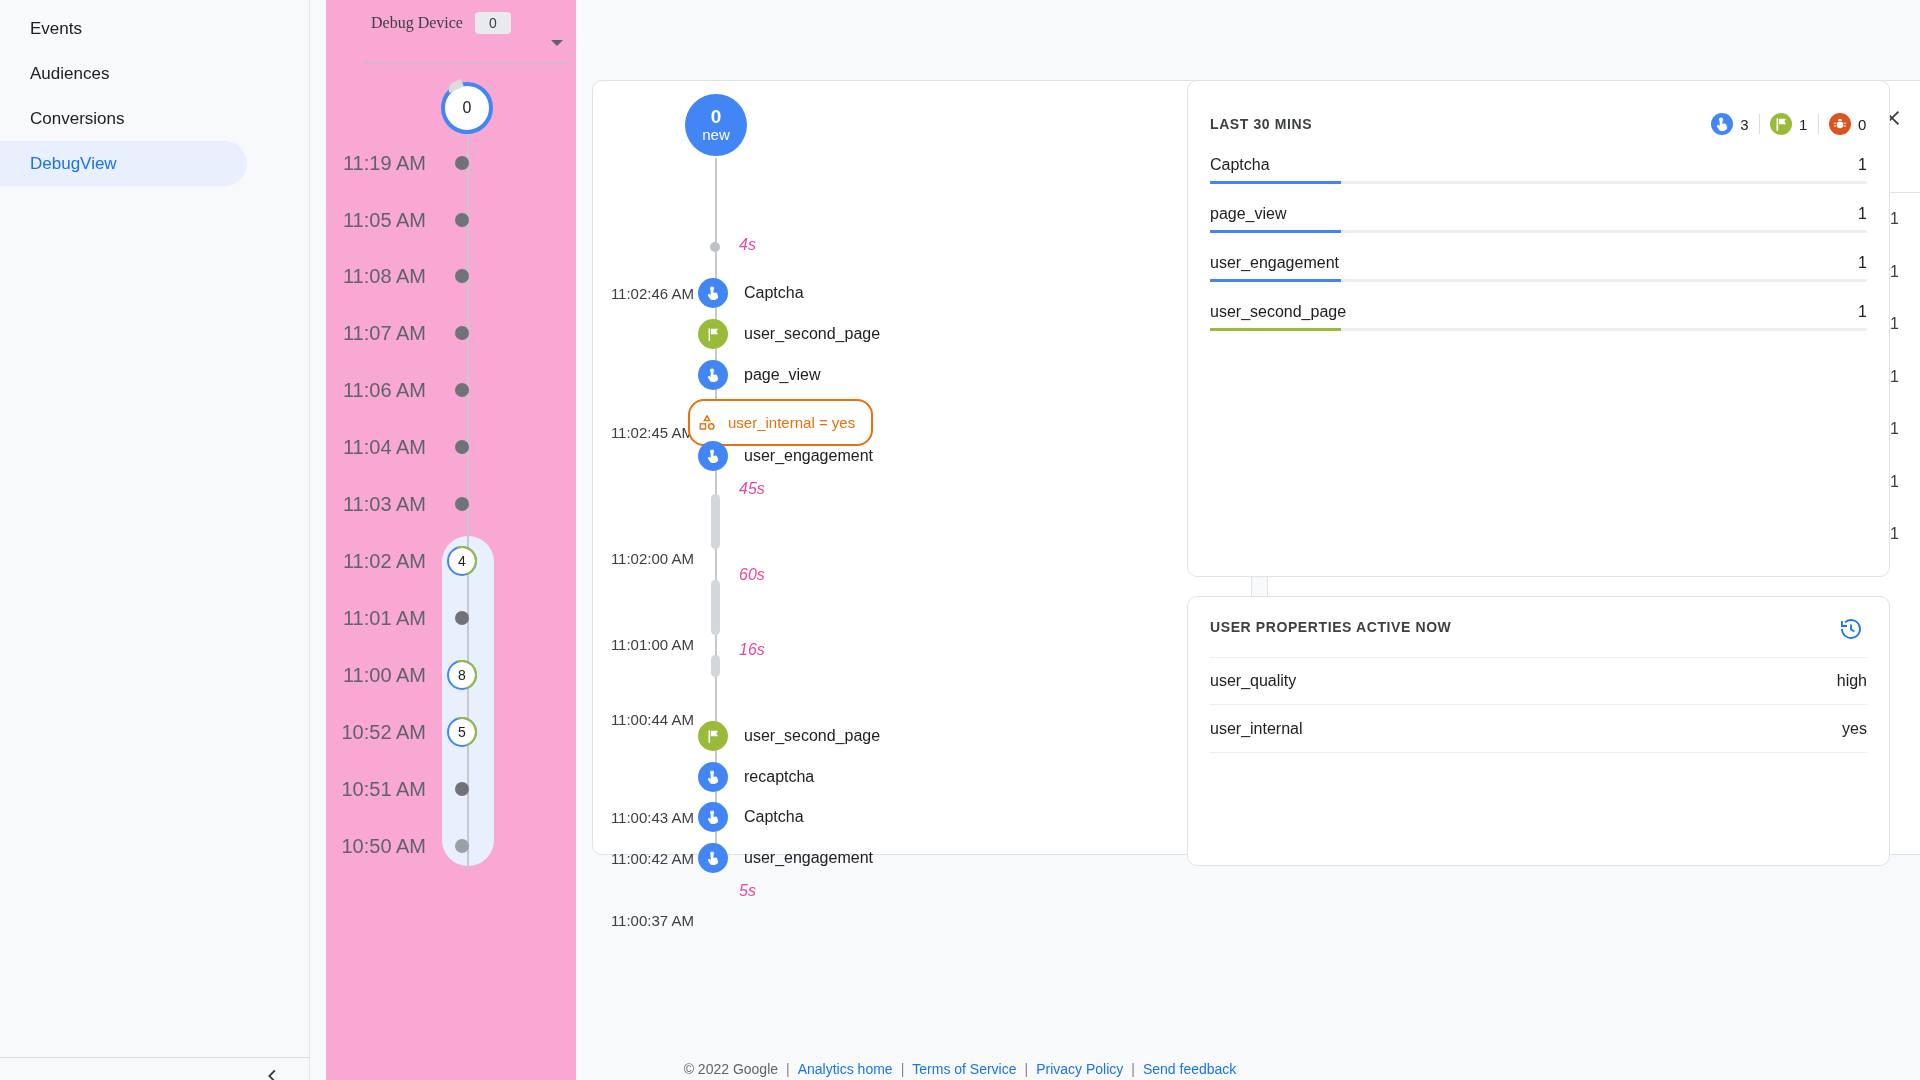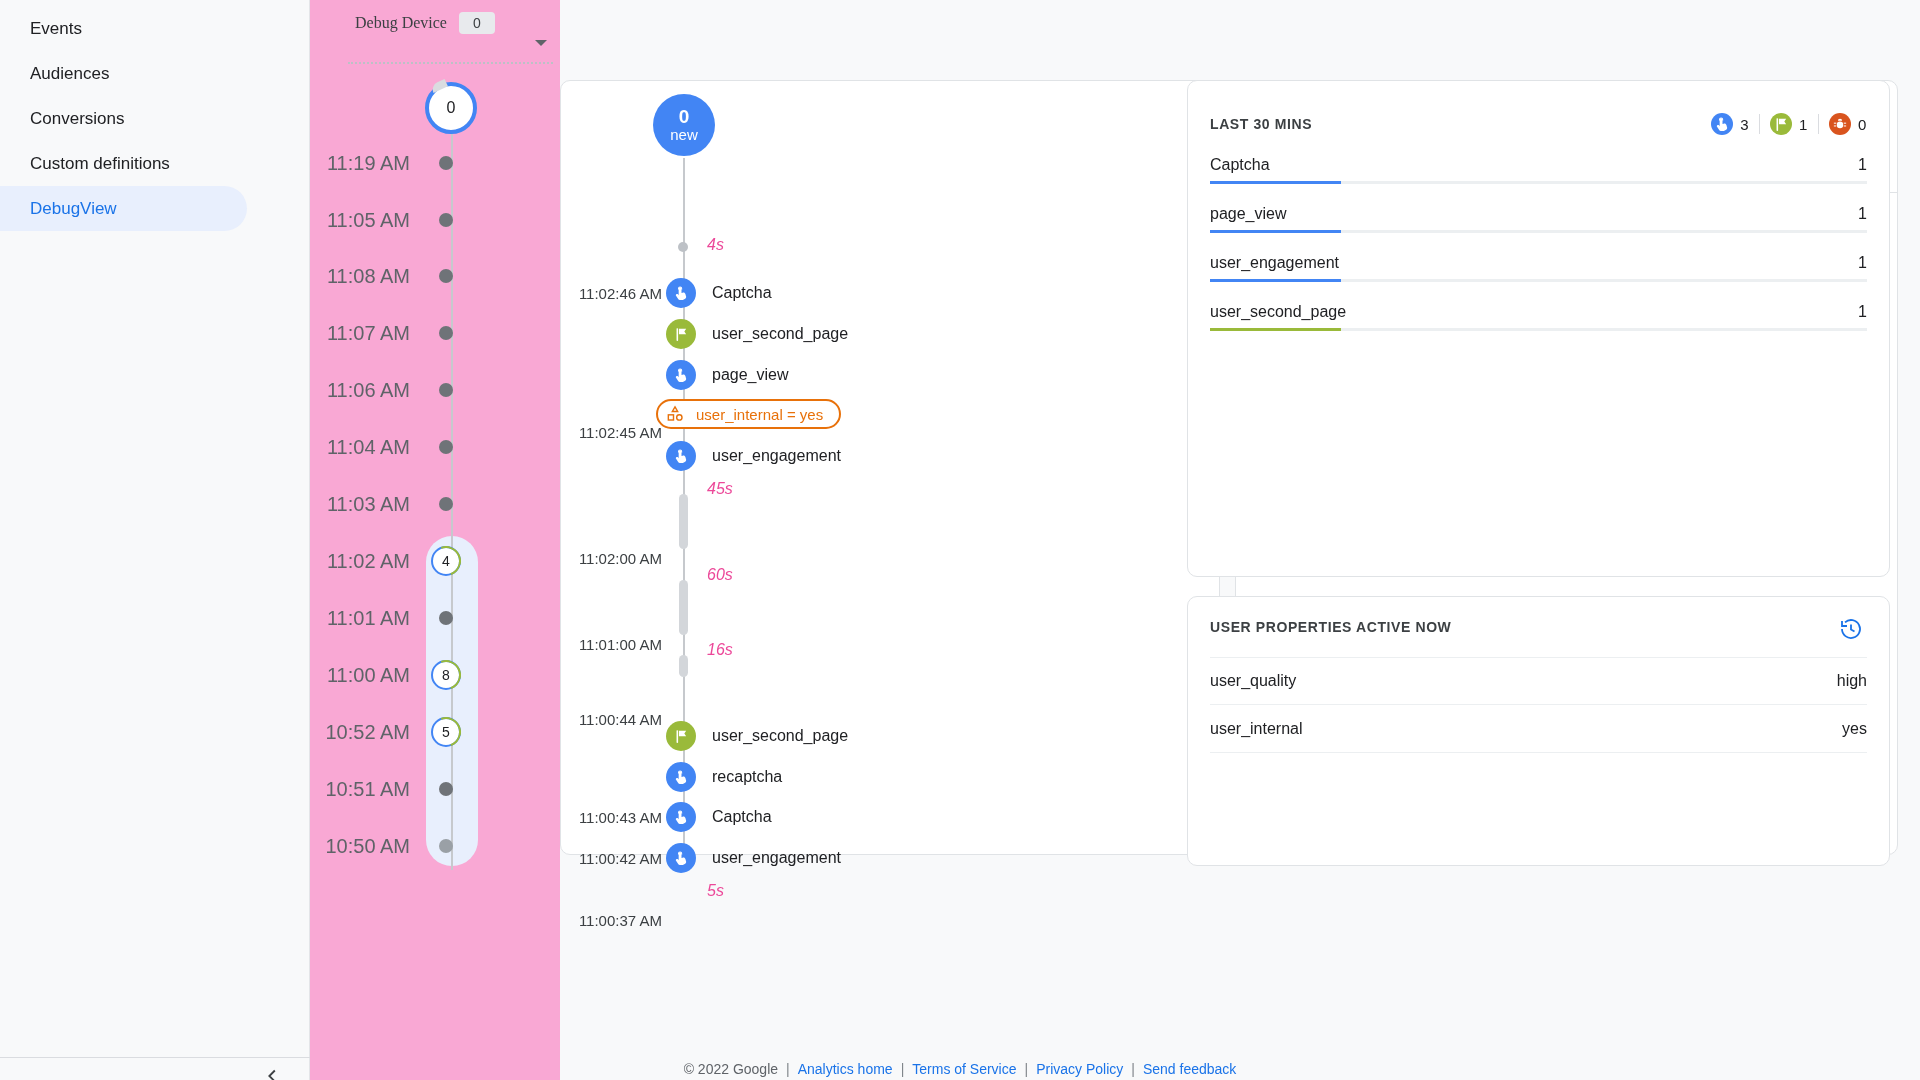--- a/index.html
+++ b/index.html
@@ -2,21 +2,21 @@
 <html><head>
 <meta charset="utf-8">
 <style>
   * { box-sizing: border-box; margin: 0; padding: 0; }
   html, body {
     width: 1920px; height: 1080px;
     font-family: "Liberation Sans", sans-serif;
     background: #f8f9fa;
     overflow: hidden;
   }
-  .app { position: relative; width: 1920px; height: 1080px; display: flex; }
+  .app { position: relative; width: 1920px; height: 1080px; display: flex; gap: 16px; }
 
   
   .leftnav {
     width: 310px; height: 1080px; background: #f8f9fa;
     border-right: 1px solid #e3e5e8;
     padding-top: 6px; position: relative; flex: 0 0 310px;
   }
   .nav-item {
     height: 45px; display: flex; align-items: center;
     padding-left: 30px; font-size: 17px; color: #202124;
@@ -141,21 +141,21 @@
   }
   .gap-bar {
     position: absolute; left: 117.5px; width: 9px;
     background: #d3d6da; border-radius: 5px;
   }
   .axis-node {
     position: absolute; left: 117px; width: 10px; height: 10px;
     border-radius: 50%; background: #bdc1c6;
   }
   .prop-pill {
-    position: absolute; left: 95px; height: 30px;
+    position: absolute; left: 95px; height: 47px;
     border: 2px solid #e8710a; border-radius: 16px;
     background: #fff; display: flex; align-items: center;
     padding-right: 16px;
   }
   .prop-pill .pi { width: 34px; display: flex; align-items: center; justify-content: center; }
   .prop-pill .pl { font-size: 15px; color: #e8710a; margin-left: 4px; }
 
   
   .params-card {
     position: absolute; left: 675px; top: 80px; width: 663px; height: 775px;
@@ -251,23 +251,20 @@
 
   <nav class="leftnav">
     <div class="nav-item">
       <span>Events</span>
     </div>
     <div class="nav-item">
       <span>Audiences</span>
     </div>
     <div class="nav-item">
       <span>Conversions</span>
-    </div>
-    <div class="nav-item">
-      <span>Custom definitions</span>
     </div>
     <div class="nav-item active">
       <span>DebugView</span>
     </div>
     <div class="nav-divider"></div>
     <div class="nav-collapse">
       <svg width="22" height="22" viewBox="0 0 24 24" fill="none" stroke="#3c4043" stroke-width="2">
         <polyline points="14,6 8,12 14,18"></polyline>
       </svg>
     </div>

